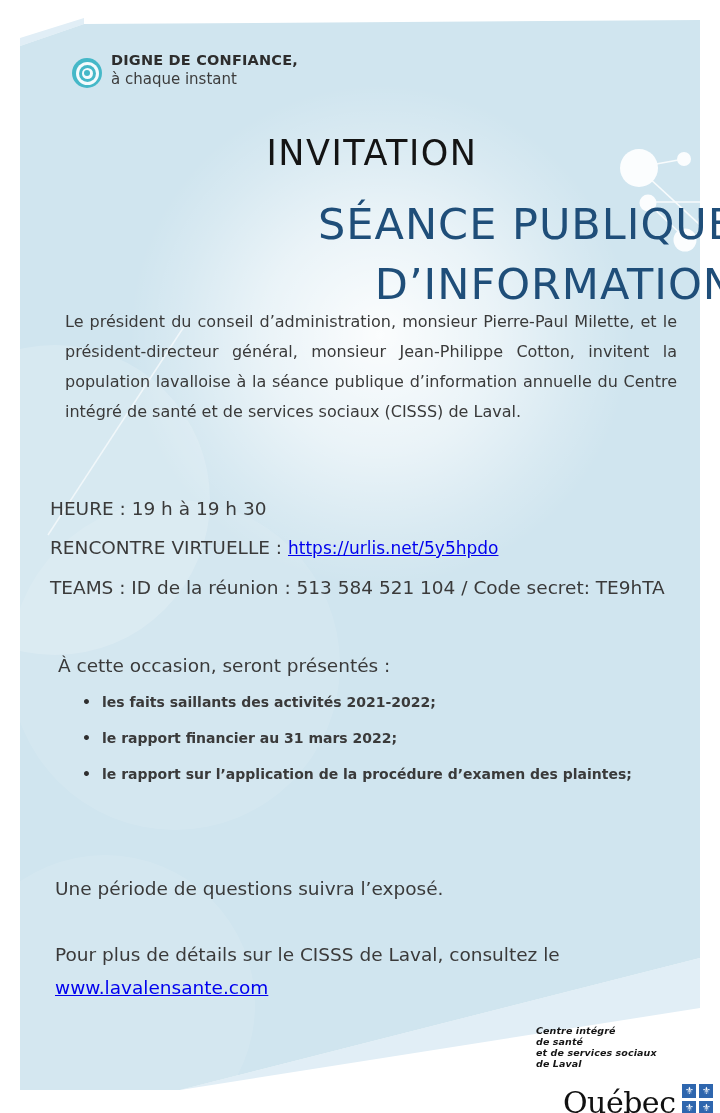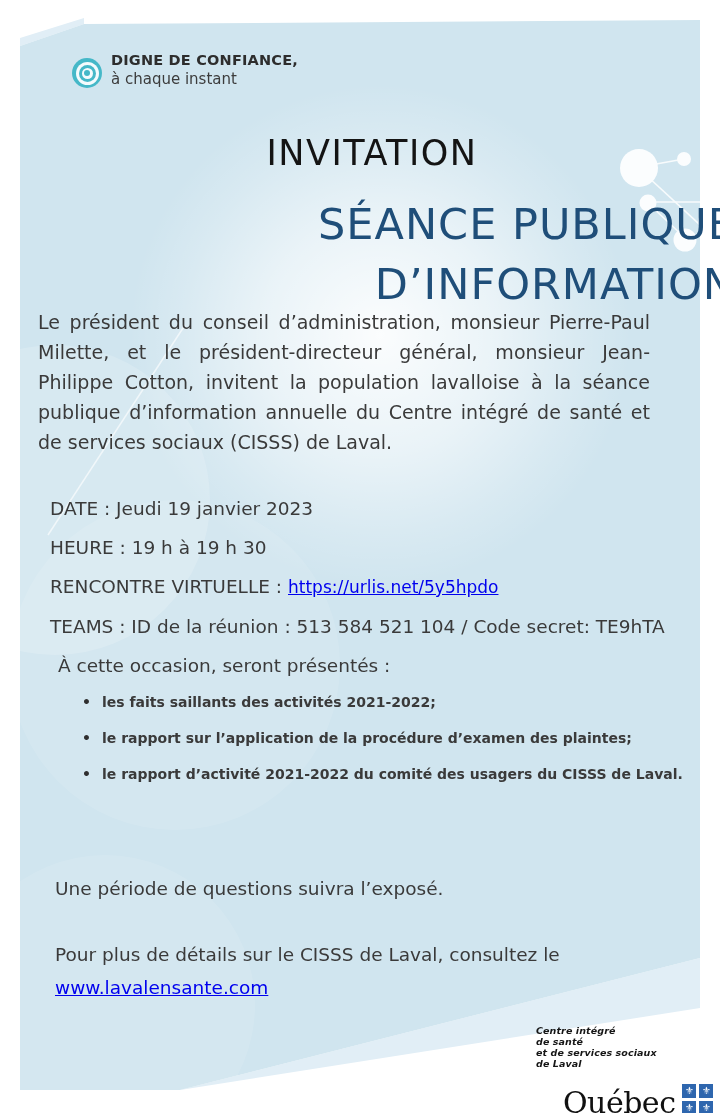--- a/index.html
+++ b/index.html
@@ -29,22 +29,22 @@
   }
   .subtitle {
     position:absolute; left:0; width:720px; margin:16px;
     text-align:right; font-size:43px; font-weight:400; color:#1f4e79; letter-spacing:1px;
   }
   .sub1 { top:183px; }
   .sub2 { top:243px; }
 
   
   .intro {
-    position:absolute; left:38px; top:307px; width:612px; margin:0;
-    font-size:19px; line-height:30px; color:#3a3a3a; text-align:justify;
+    position:absolute; left:65px; top:307px; width:612px; margin:0;
+    font-size:16px; line-height:30px; color:#3a3a3a; text-align:justify;
   }
 
   
   .details { position:absolute; left:50px; top:498px; color:#3a3a3a; font-size:18.5px; }
   .details .row { margin-bottom:18px; line-height:21px; }
   a.link { color:#0000EE; text-decoration:underline; cursor:pointer; }
   .meeting-link { font-size:17px; margin-left:6px; font-weight:500; }
 
   
   .agenda-heading { position:absolute; left:58px; top:655px; font-size:18.5px; color:#3a3a3a; }
@@ -127,33 +127,32 @@
   </div>
 </header>
 
 <h1 class="title">INVITATION</h1>
 <h2 class="subtitle sub1">SÉANCE PUBLIQUE</h2>
 <h2 class="subtitle sub2">D’INFORMATION</h2>
 
 <p class="intro">Le président du conseil d’administration, monsieur Pierre-Paul Milette, et le président-directeur général, monsieur Jean-Philippe Cotton, invitent la population lavalloise à la séance publique d’information annuelle du Centre intégré de santé et de services sociaux (CISSS) de Laval.</p>
 
 <div class="details">
-  <div class="row">DATE : Jeudi 19 janvier 2023</div>
   <div class="row">HEURE : 19 h à 19 h 30</div>
   <div class="row">
     <span>RENCONTRE VIRTUELLE :</span><a class="link meeting-link">https://urlis.net/5y5hpdo</a>
   </div>
   <div class="row">TEAMS : ID de la réunion : 513 584 521 104 / Code secret: TE9hTA</div>
 </div>
 
 <div class="agenda-heading">À cette occasion, seront présentés :</div>
 <ul class="agenda-list">
   <li>les faits saillants des activités 2021-2022;</li>
+  <li>le rapport financier au 31 mars 2022;</li>
   <li>le rapport sur l’application de la procédure d’examen des plaintes;</li>
-  <li>le rapport d’activité 2021-2022 du comité des usagers du CISSS de Laval.</li>
 </ul>
 <p class="closing">Une période de questions suivra l’exposé.</p>
 
 <p class="more">
   <span>Pour plus de détails sur le CISSS de Laval, consultez le</span><br>
   <a class="link">www.lavalensante.com</a>
 </p>
 
 <footer class="footer-logo">
   <div class="org">

